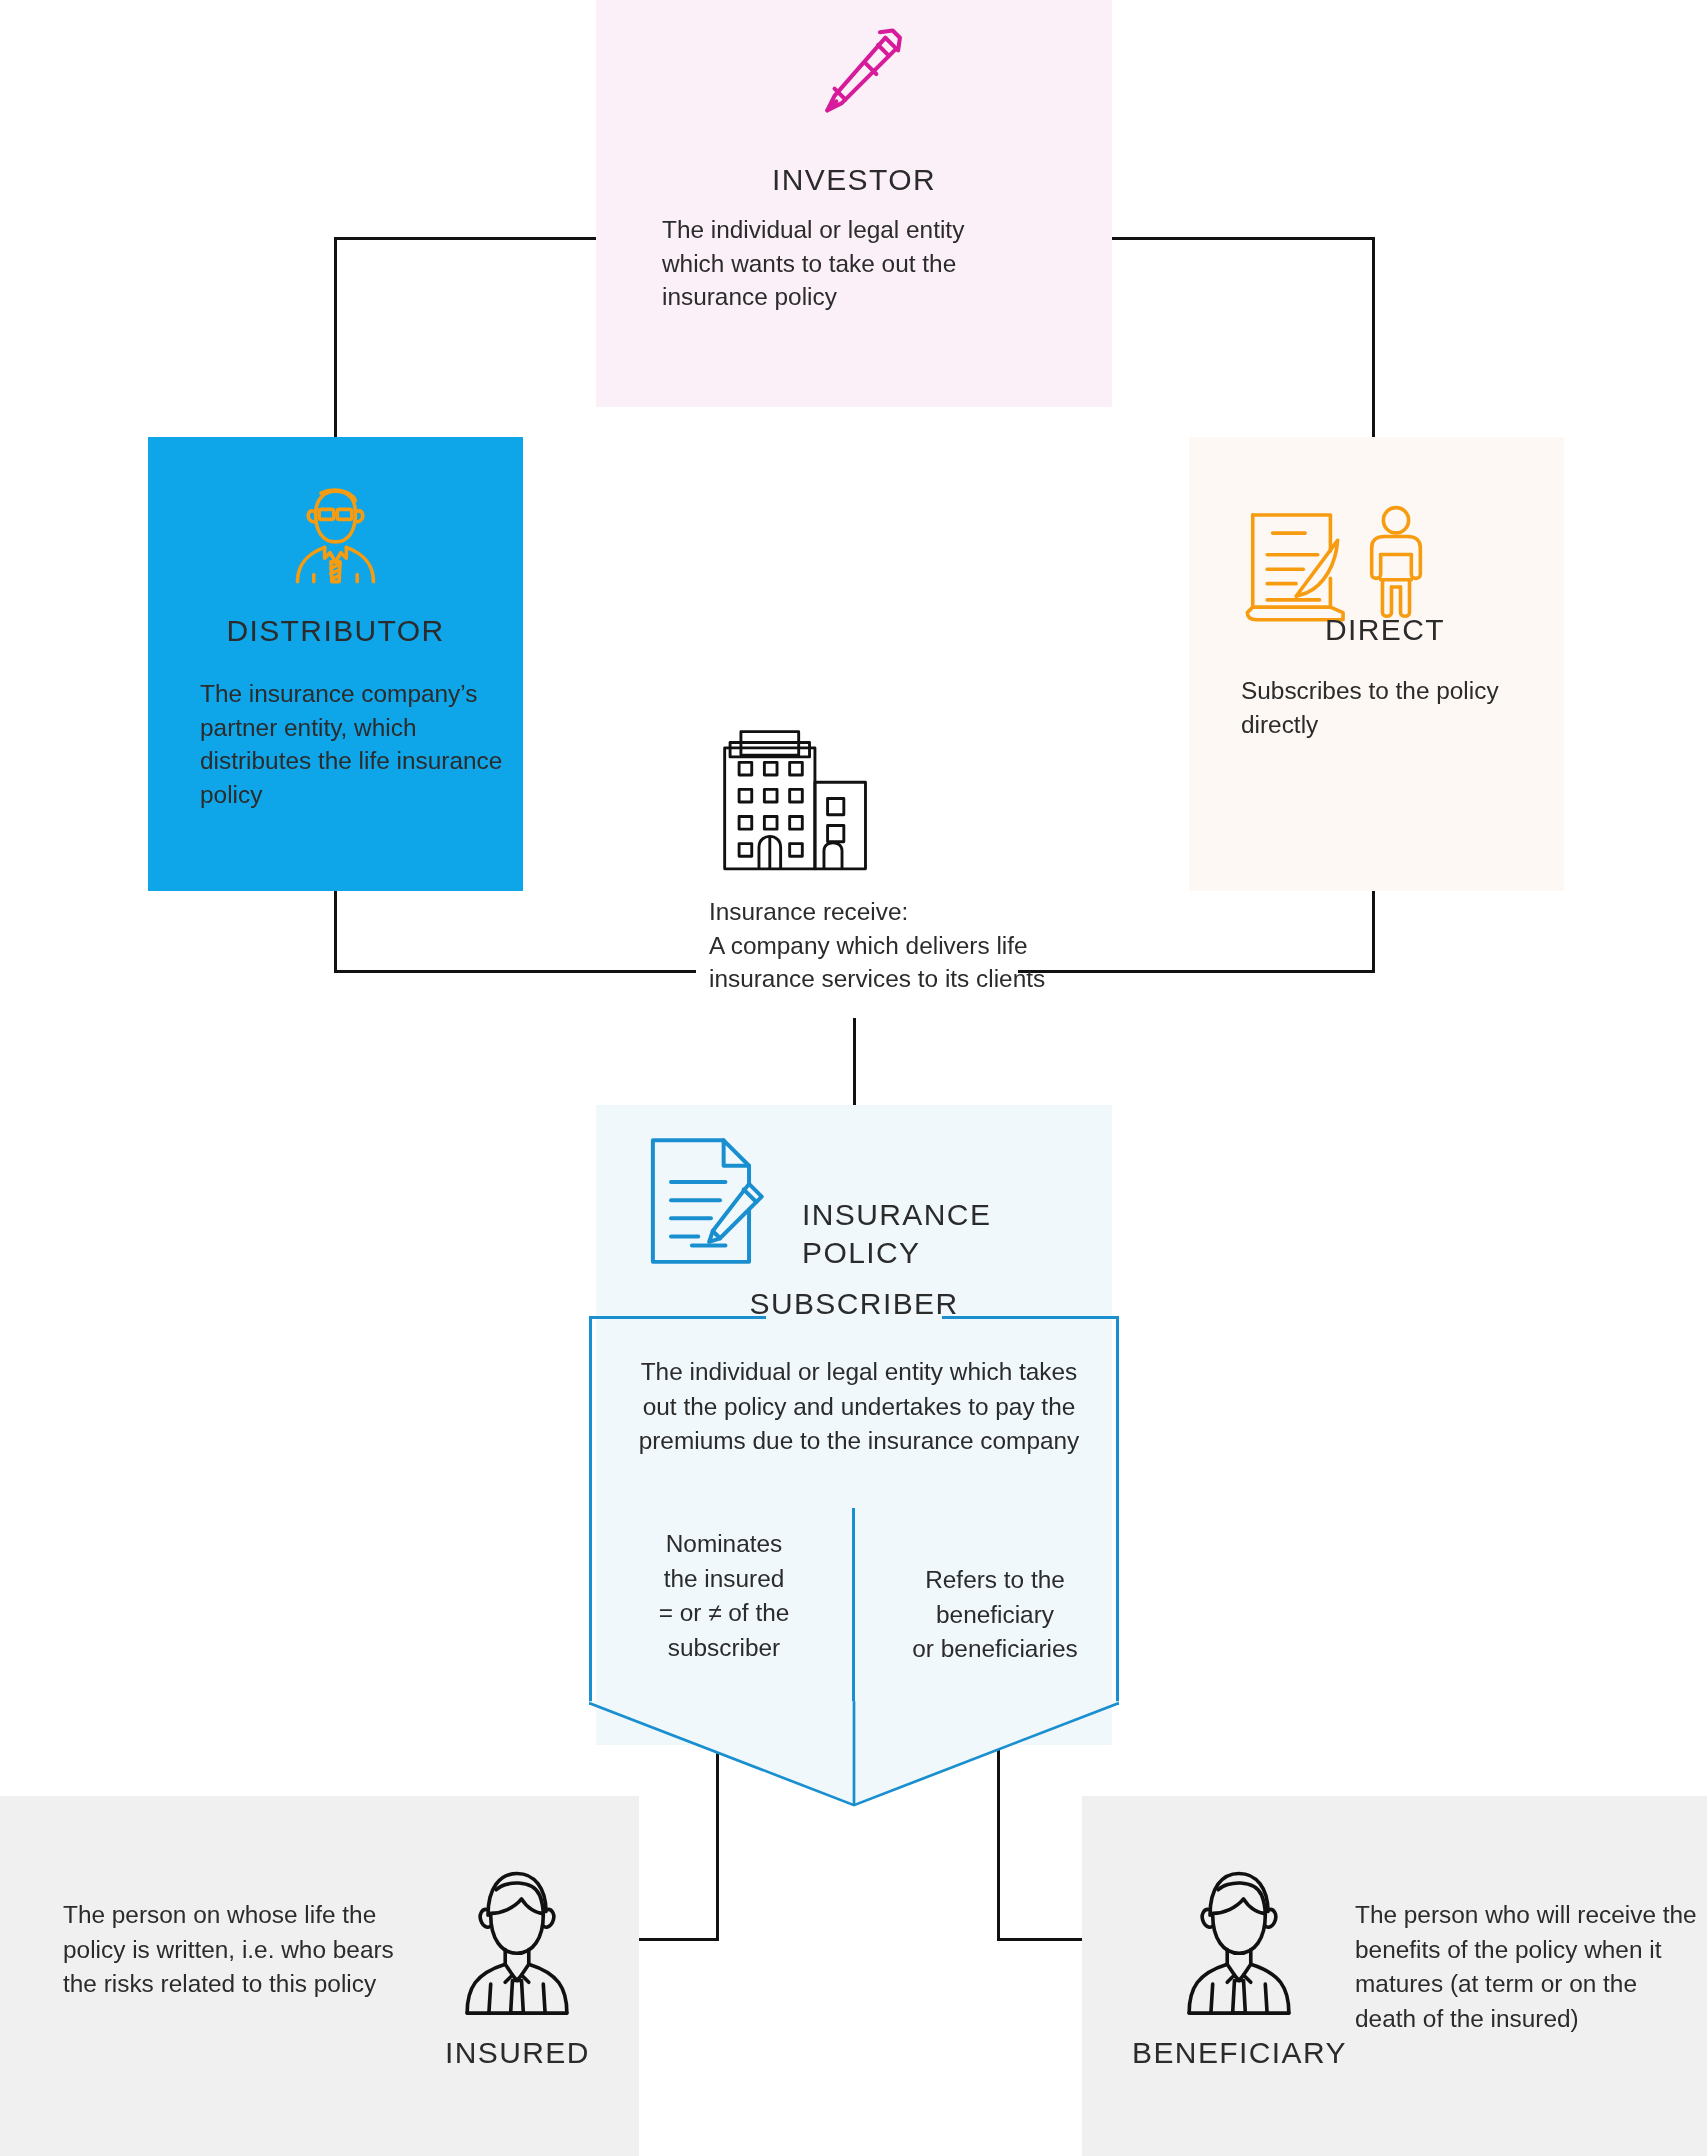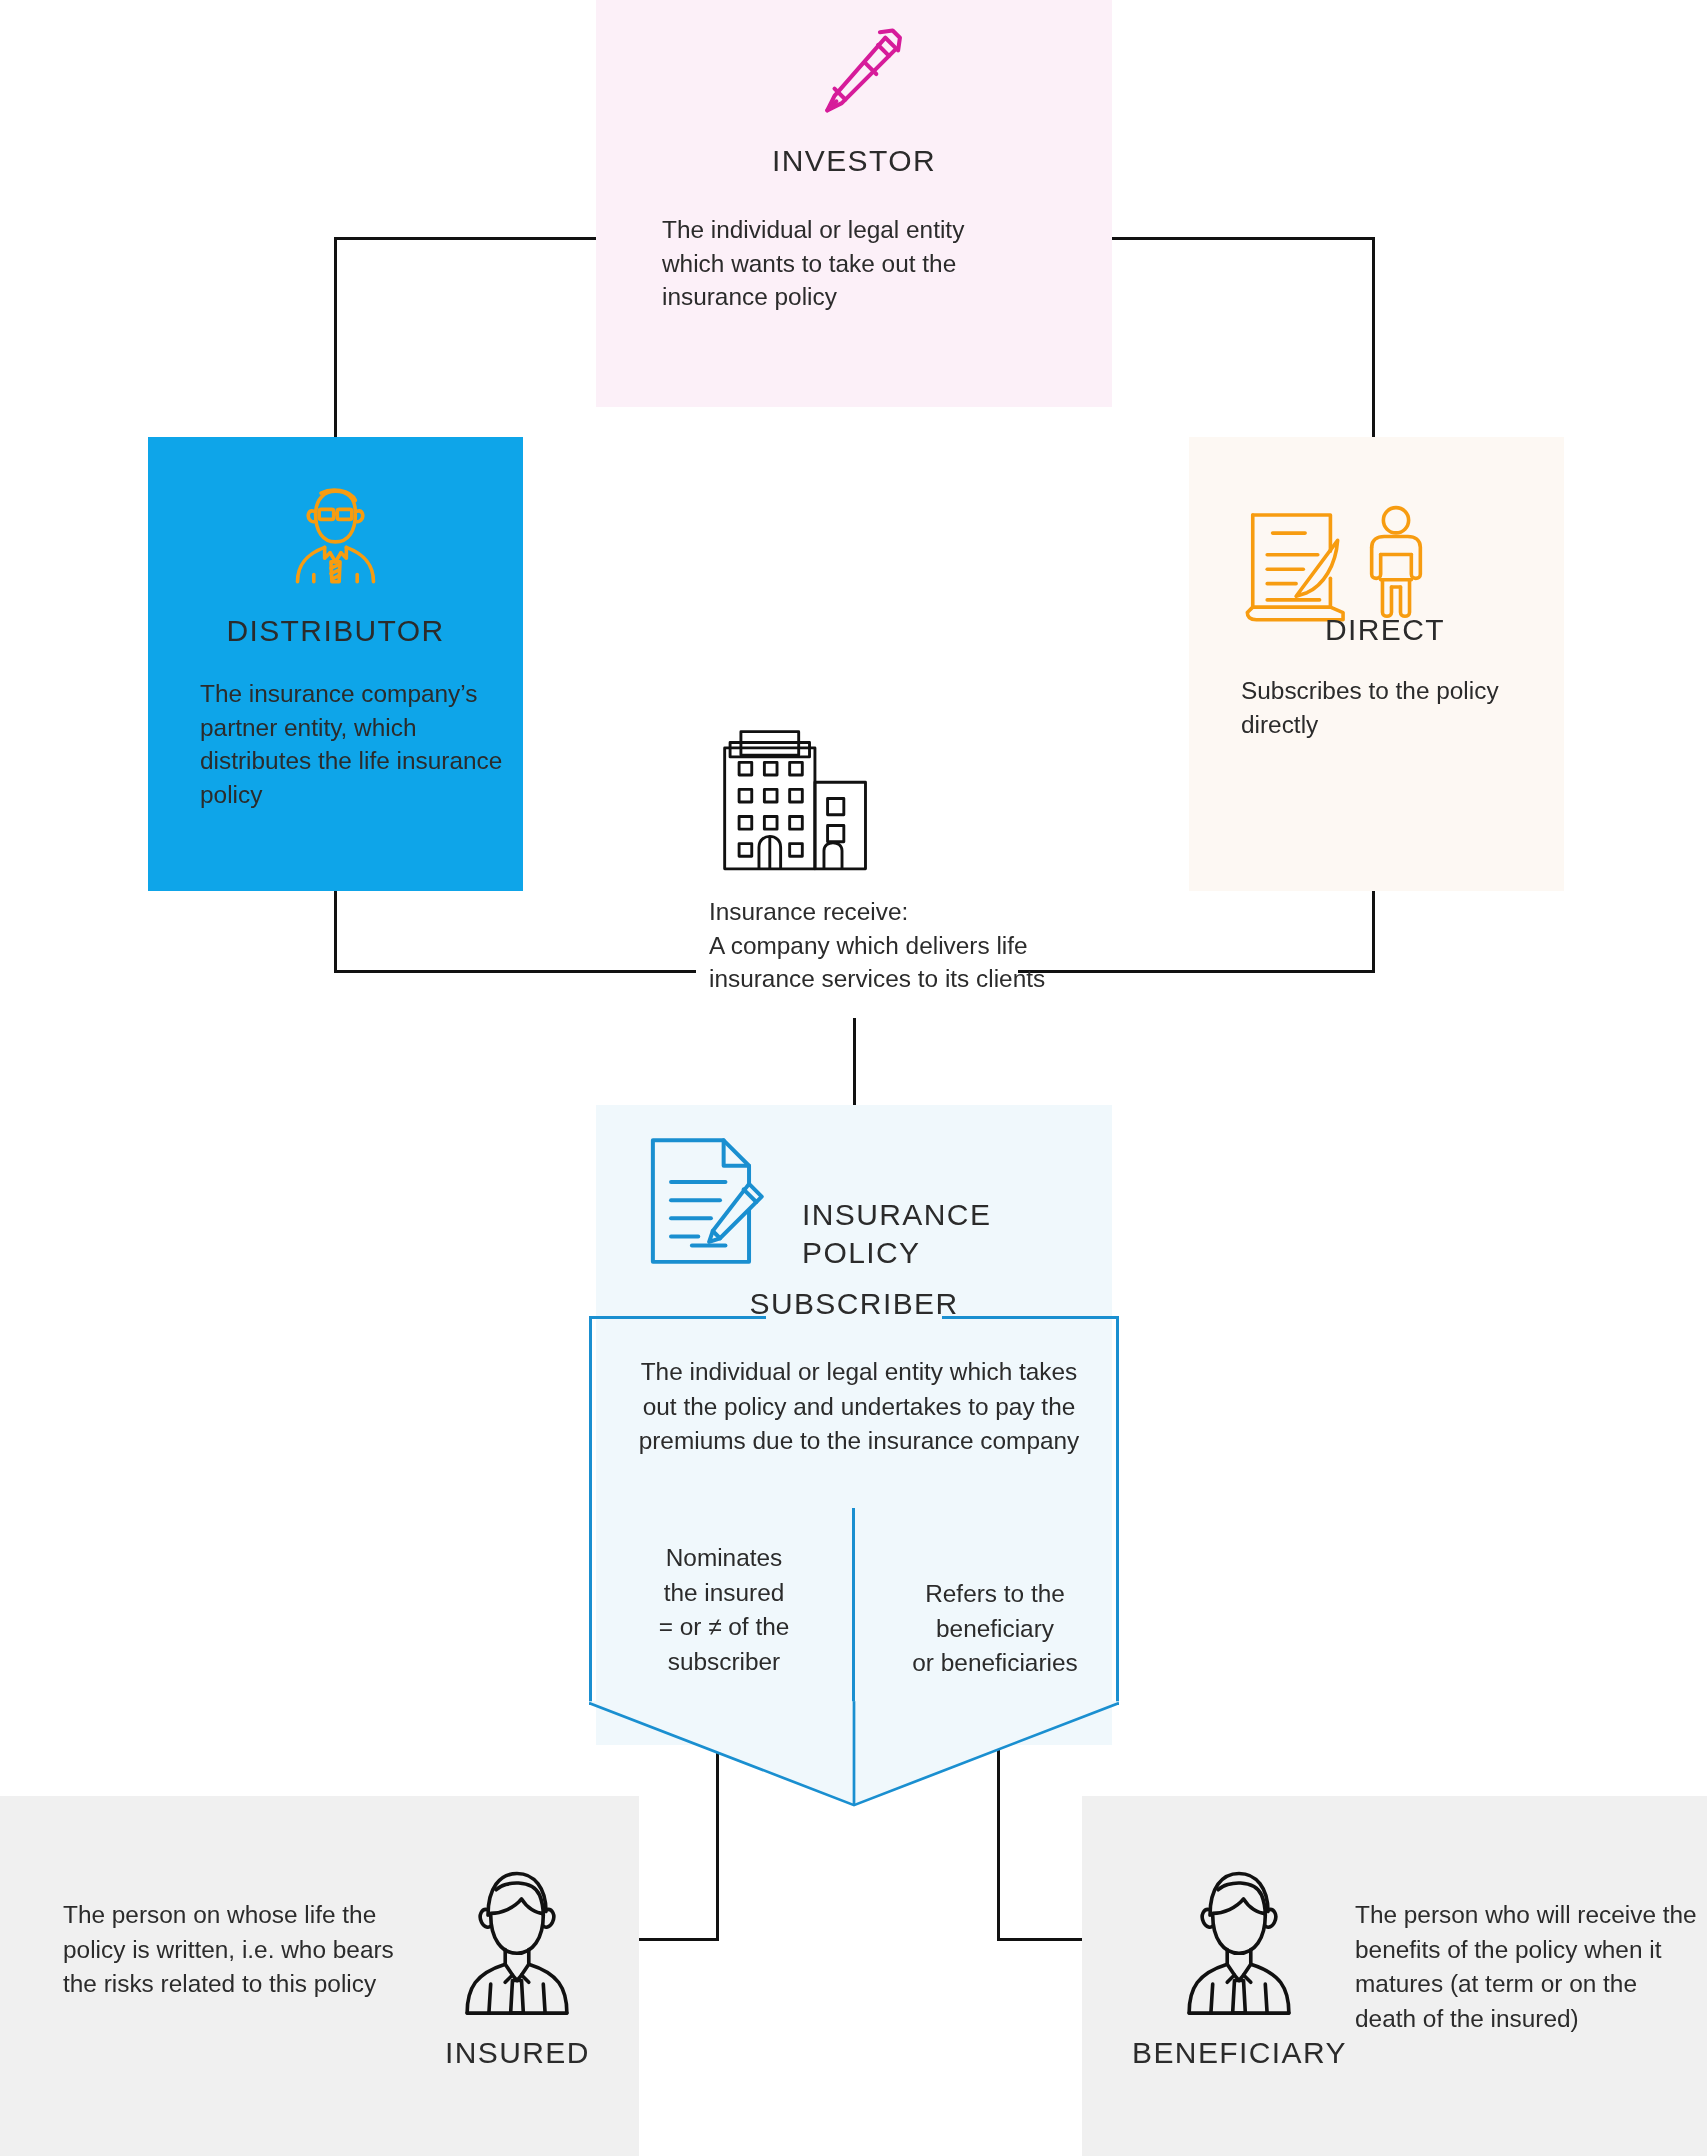--- a/index.html
+++ b/index.html
@@ -9,21 +9,21 @@
   .box{position:absolute;box-sizing:border-box;}
   .label{font-size:30px;letter-spacing:1.4px;color:#2b2b2b;font-weight:400;text-align:center;}
   .desc{font-size:24.4px;line-height:1.38;color:#2b2b2b;}
   .line{position:absolute;background:#111111;}
   .hline{height:2.7px;}
   .vline{width:2.7px;}
 
   
   #investor{left:596px;top:0px;width:516px;height:407px;background:#fcf0f8;}
   #investor .icon{position:absolute;left:0;top:25px;width:100%;text-align:center;}
-  #investor .label{position:absolute;left:0;top:144px;width:100%;text-align:center;}
+  #investor .label{position:absolute;left:0;top:163px;width:100%;text-align:center;}
   #investor .desc{position:absolute;left:66px;top:213px;width:362px;}
 
   
   #distributor{left:148px;top:437px;width:375px;height:454px;background:#0ea5e9;}
   #distributor .icon{position:absolute;left:0;top:38px;width:100%;text-align:center;}
   #distributor .label{position:absolute;left:0;top:177px;width:100%;}
   #distributor .desc{position:absolute;left:52px;top:240px;width:308px;}
 
   
   #direct{left:1189px;top:437px;width:375px;height:454px;background:#fdf8f3;}
@@ -39,21 +39,21 @@
   
   #policybg{left:596px;top:1105px;width:516px;height:640px;background:#f0f8fc;}
   #policy-head{position:absolute;left:642px;top:1133px;display:flex;align-items:flex-end;gap:33px;}
   #policy-head .ptitle{font-size:30px;letter-spacing:1.4px;color:#2b2b2b;line-height:1.25;margin-top:22.6px;}
 
   
   #subsbox{position:absolute;left:589px;top:1316px;width:530px;height:389px;}
   #subsbox .bord{position:absolute;background:#1a8fd0;}
   #sublabel{position:absolute;left:589px;top:1287px;width:530px;text-align:center;font-size:30px;letter-spacing:1.4px;color:#2b2b2b;}
   #subdesc{position:absolute;left:633px;top:1355px;width:452px;text-align:center;font-size:24.4px;line-height:1.42;color:#2b2b2b;}
-  .colnote{position:absolute;font-size:24.4px;line-height:1.42;color:#2b2b2b;text-align:center;margin-top:14px;}
+  .colnote{position:absolute;font-size:24.4px;line-height:1.42;color:#2b2b2b;text-align:center;}
   #colA{left:602px;top:1527px;width:244px;}
   #colB{left:873px;top:1563px;width:244px;}
 
   
   #chev{position:absolute;left:589px;top:1701px;width:530px;height:107px;}
 
   
   #insuredpanel{left:0px;top:1796px;width:639px;height:361px;background:#f0f0f0;}
   #benefpanel{left:1082px;top:1796px;width:626px;height:361px;background:#f0f0f0;}
   .bdesc{position:absolute;font-size:24.4px;line-height:1.42;color:#2b2b2b;}

